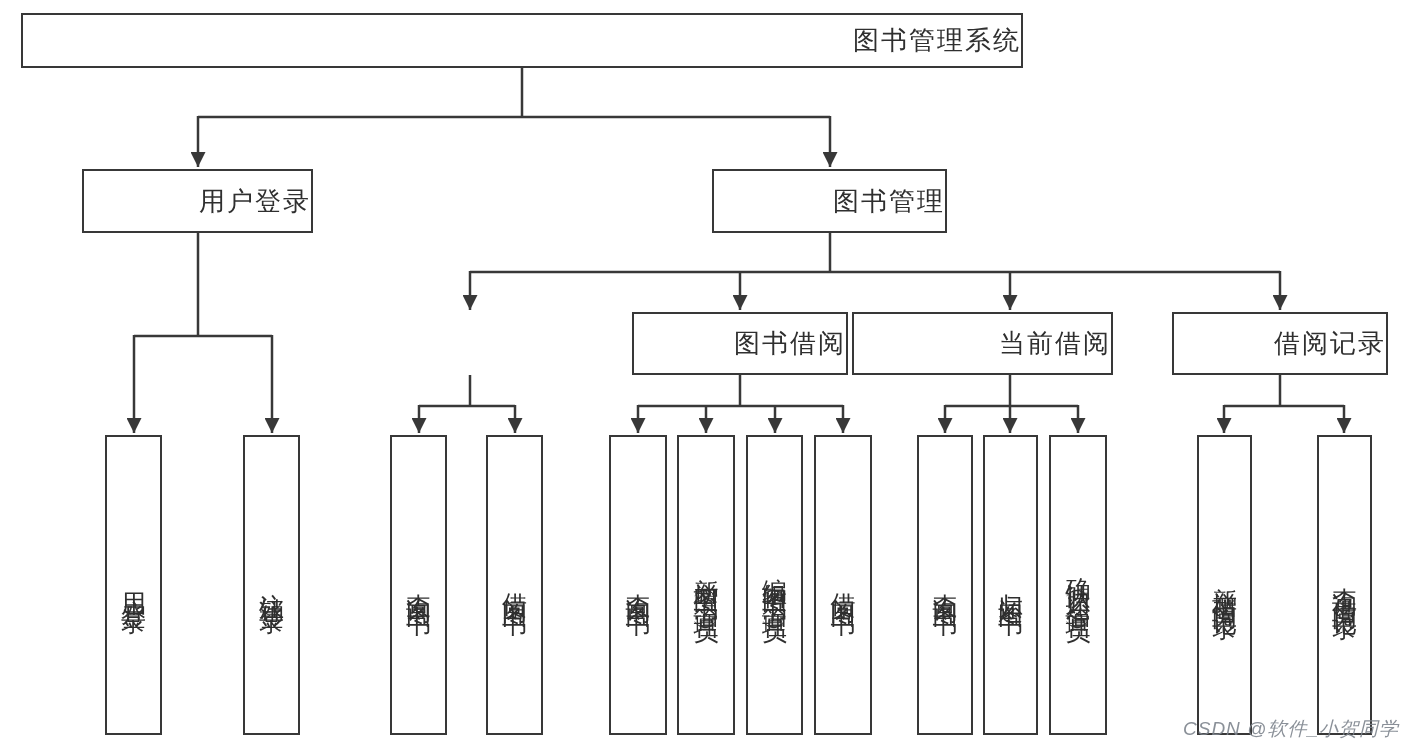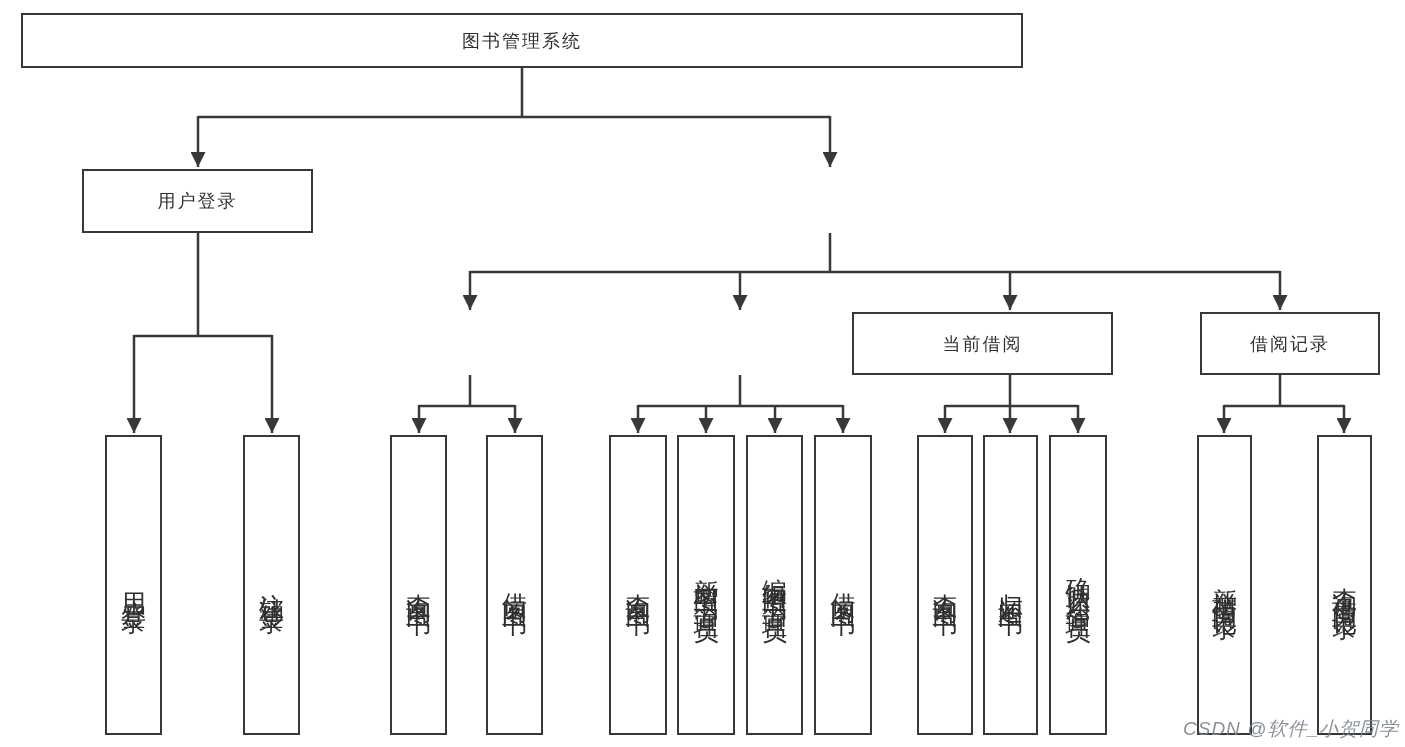--- a/index.html
+++ b/index.html
@@ -6,21 +6,21 @@
   .stage{
     position:relative;width:1405px;height:747px;background:#ffffff;overflow:hidden;
     font-family:"Liberation Sans","DejaVu Sans",sans-serif;
   }
   .connectors{position:absolute;left:0;top:0;}
   .node{
     position:absolute;box-sizing:border-box;background:#ffffff;
     border:2.5px solid #383838;color:#2f2f2f;
     display:flex;align-items:center;justify-content:center;
   }
-  .hnode{font-size:18px;letter-spacing:2px;white-space:nowrap;}
+  .hnode{font-size:26px;letter-spacing:2px;white-space:nowrap;justify-content:flex-end;}
   .vnode span{
     writing-mode:vertical-rl;text-orientation:upright;
     font-size:25px;line-height:1;letter-spacing:6px;
   }
   .watermark{
     position:absolute;left:1183px;top:716px;
     font-size:19px;letter-spacing:1px;white-space:nowrap;
     color:rgba(125,132,141,0.9);z-index:5;font-style:italic;
   }
 </style>
@@ -72,25 +72,31 @@
     </g>
   </svg>
 
   <div class="node hnode" style="left:21px;top:13px;width:1002px;height:55px">
     <span>图书管理系统</span>
   </div>
 
   <div class="node hnode" style="left:82px;top:169px;width:231px;height:64px">
     <span>用户登录</span>
   </div>
+  <div class="node hnode" style="left:712px;top:169px;width:235px;height:64px">
+    <span>图书管理</span>
+  </div>
 
+  <div class="node hnode" style="left:632px;top:312px;width:216px;height:63px">
+    <span>图书借阅</span>
+  </div>
   <div class="node hnode" style="left:852px;top:312px;width:261px;height:63px">
     <span>当前借阅</span>
   </div>
-  <div class="node hnode" style="left:1200px;top:312px;width:180px;height:63px">
+  <div class="node hnode" style="left:1172px;top:312px;width:216px;height:63px">
     <span>借阅记录</span>
   </div>
 
   <div class="node vnode" style="left:105px;top:435px;width:57px;height:300px">
     <span>用户登录</span>
   </div>
   <div class="node vnode" style="left:243px;top:435px;width:57px;height:300px">
     <span>注销登录</span>
   </div>
   <div class="node vnode" style="left:390px;top:435px;width:57px;height:300px">

